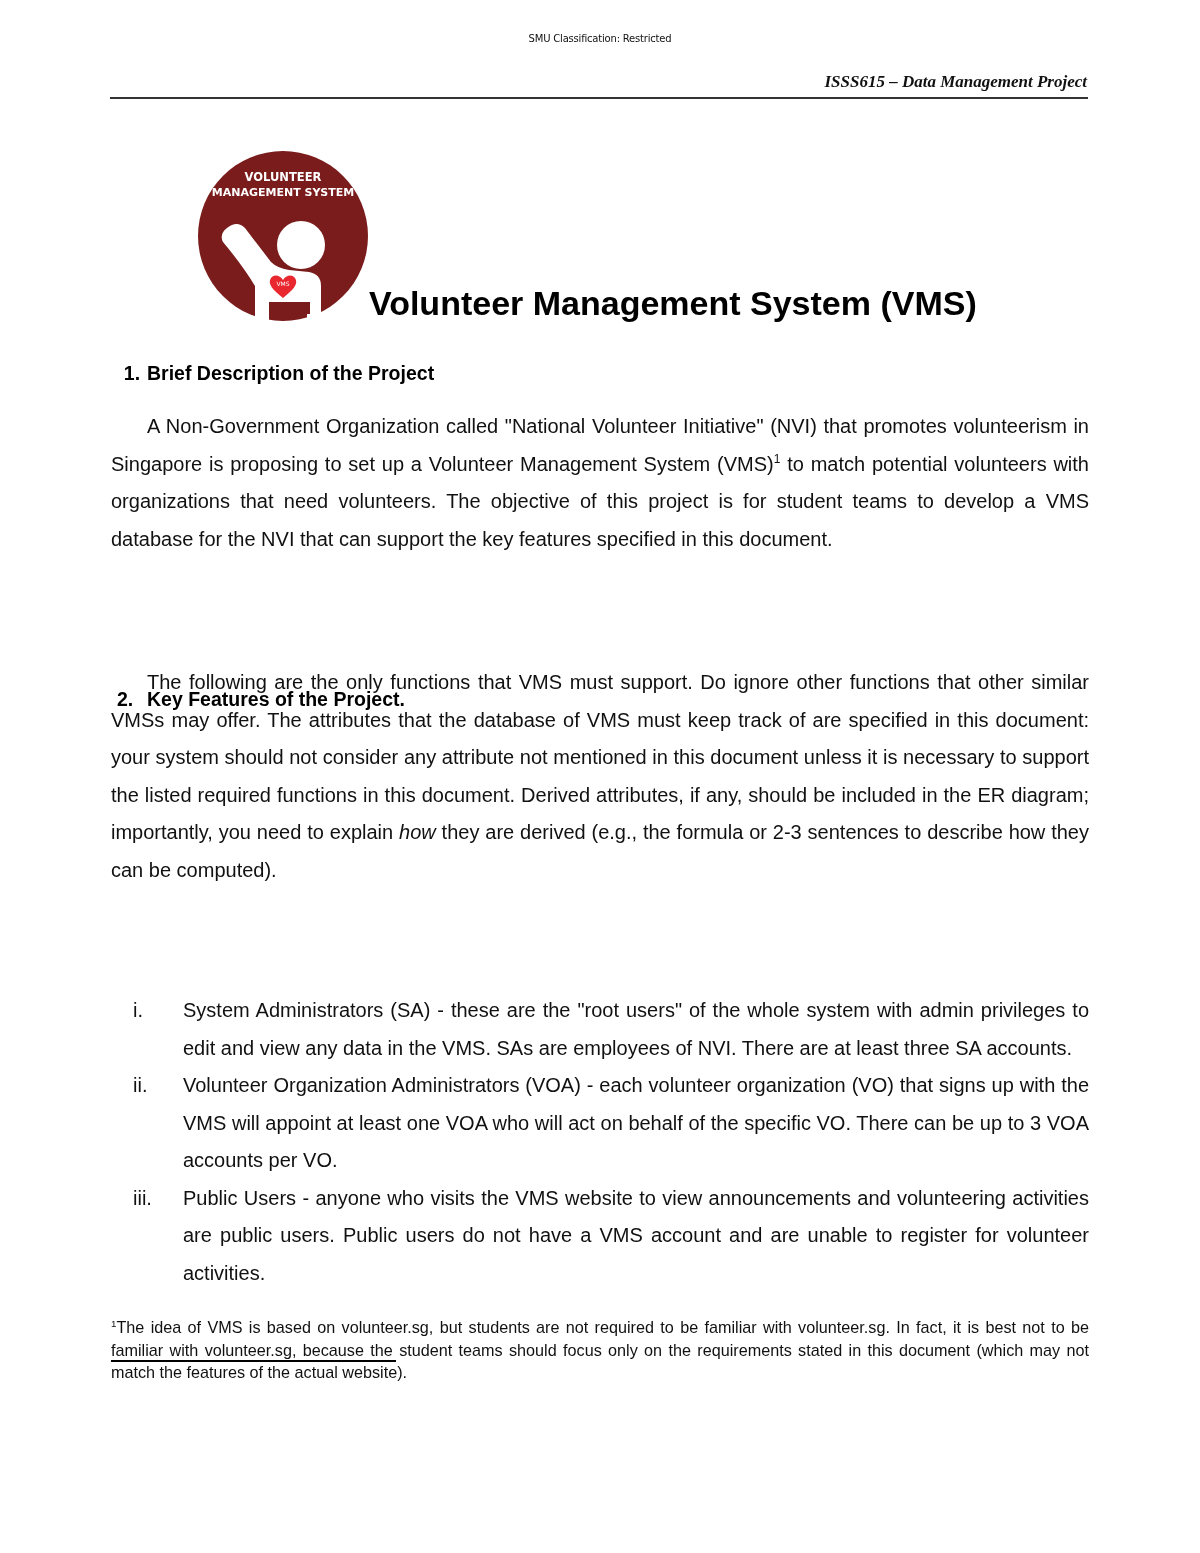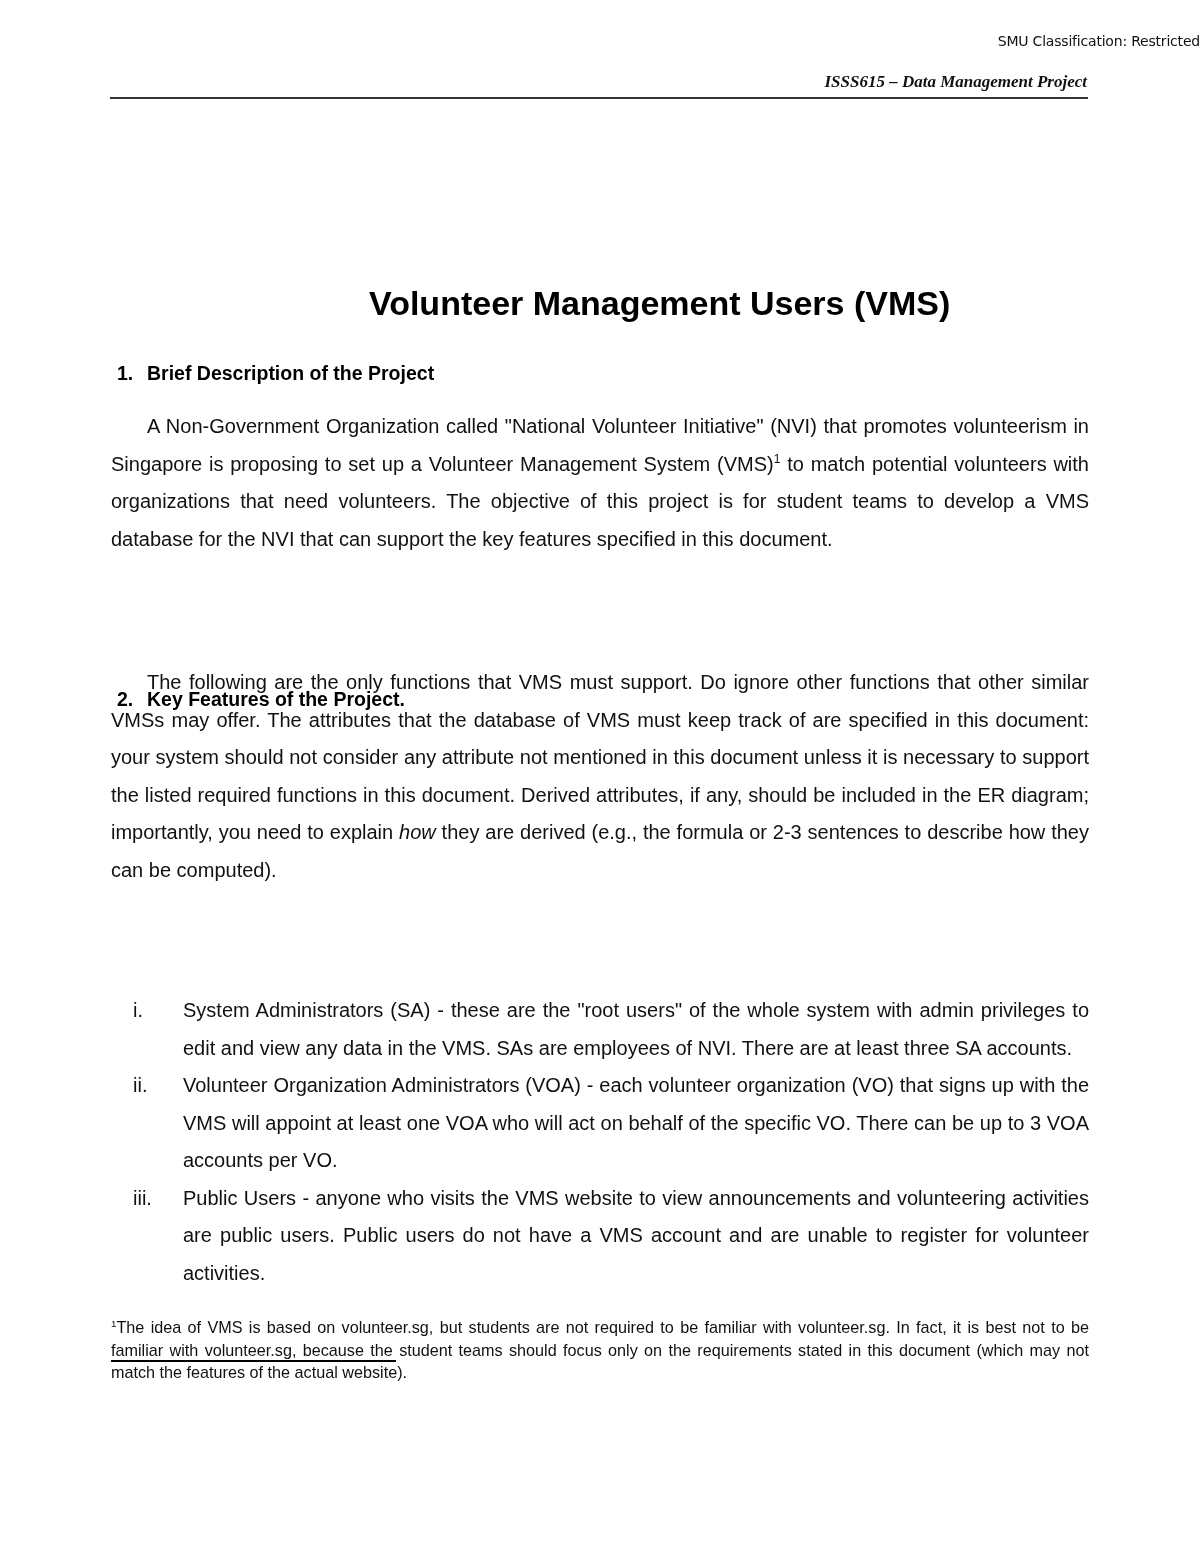--- a/index.html
+++ b/index.html
@@ -1,20 +1,20 @@
 <!DOCTYPE html>
 <html><head>
 <meta charset="utf-8">
 <style>
   html, body { margin: 0; padding: 0; background: #ffffff; }
   body { width: 1200px; height: 1553px; position: relative; overflow: hidden; color: #000; }
   .page { position: absolute; left: 0; top: 0; width: 1200px; height: 1553px; }
   .classification {
-    position: absolute; top: 33px; left: 0; width: 1200px; text-align: right;
-    font-family: "DejaVu Sans", sans-serif; font-size: 14px; letter-spacing: -0.2px; color: #111;
+    position: absolute; top: 33px; left: 0; width: 1200px; text-align: center;
+    font-family: "DejaVu Sans", sans-serif; font-size: 10px; letter-spacing: -0.2px; color: #111;
   }
   .header-title {
     position: absolute; top: 72px; right: 113px;
     font-family: "Liberation Serif", serif; font-style: italic; font-weight: bold; font-size: 17px; color: #111;
   }
   .header-rule { position: absolute; top: 97px; left: 110px; width: 978px; height: 2px; background: #333; }
 
   .logo { position: absolute; left: 197px; top: 150px; width: 172px; height: 172px; }
 
   .doc-title {
@@ -47,24 +47,40 @@
 </style>
 </head>
 <body>
 
 <div class="page">
 
   <div class="classification">SMU Classification: Restricted</div>
   <div class="header-title">ISSS615 – Data Management Project</div>
   <div class="header-rule"></div>
 
+  <div class="logo">
+    <svg width="172" height="172" viewBox="0 0 172 172" xmlns="http://www.w3.org/2000/svg">
+      <circle cx="86" cy="86" r="85" fill="#7a1c1c"></circle>
+      <text x="86" y="31" text-anchor="middle" fill="#fff" font-family="DejaVu Sans, sans-serif" font-weight="bold" font-size="11.5">VOLUNTEER</text>
+      <text x="86" y="46" text-anchor="middle" fill="#fff" font-family="DejaVu Sans, sans-serif" font-weight="bold" font-size="11">MANAGEMENT SYSTEM</text>
 
-  <div class="doc-title">Volunteer Management Users (VMS)</div>
+      <circle cx="104" cy="95" r="24" fill="#fff"></circle>
+      <circle cx="104" cy="95" r="17" fill="#7a1c1c" opacity="0"></circle>
 
-  <div class="section-head" style="top:362px;">
+      <path d="M30 78 Q40 70 48 78 L74 112 Q80 118 92 120 L112 122 Q124 124 124 136 L124 172 L110 172 L110 152 L72 152 L72 172 L58 172 L58 136 Q46 116 26 92 Q22 84 30 78 Z" fill="#fff"></path>
+
+      <path d="M86 148 C76 140 70 134 74 128 C77 124 83 125 86 130 C89 125 95 124 98 128 C102 134 96 140 86 148 Z" fill="#e8282e"></path>
+      <text x="86" y="136" text-anchor="middle" fill="#fff" font-family="DejaVu Sans, sans-serif" font-size="6">VMS</text>
+      <rect x="108" y="152" width="5" height="12" fill="#7a1c1c"></rect>
+    </svg>
+  </div>
+
+  <div class="doc-title">Volunteer Management System (VMS)</div>
+
+  <div class="section-head" style="top:362px;text-align:center;">
     <span class="num">1.</span><span>Brief Description of the Project</span>
   </div>
   <div class="para body-text" style="top:408px;">
     <span class="indent"></span><span>A Non-Government Organization called "National Volunteer Initiative" (NVI) that promotes volunteerism in Singapore is proposing to set up a Volunteer Management System (VMS)</span><sup>1</sup><span> to match potential volunteers with organizations that need volunteers. The objective of this project is for student teams to develop a VMS database for the NVI that can support the key features specified in this document.</span>
   </div>
 
   <div class="section-head" style="top:688px;">
     <span class="num">2.</span><span>Key Features of the Project.</span>
   </div>
   <div class="para body-text" style="top:664px;">

